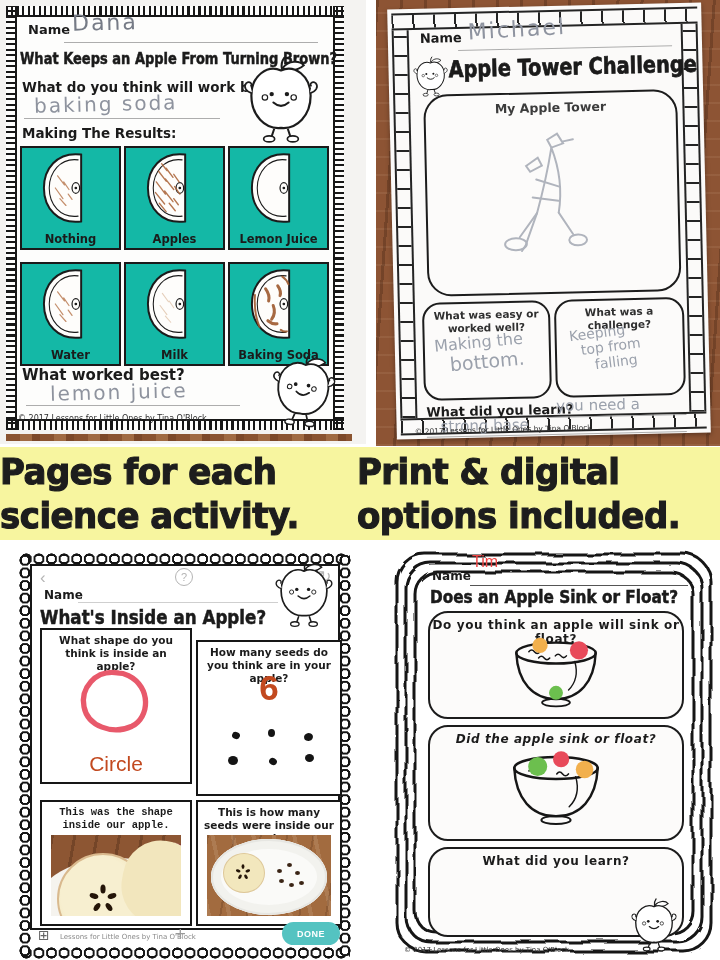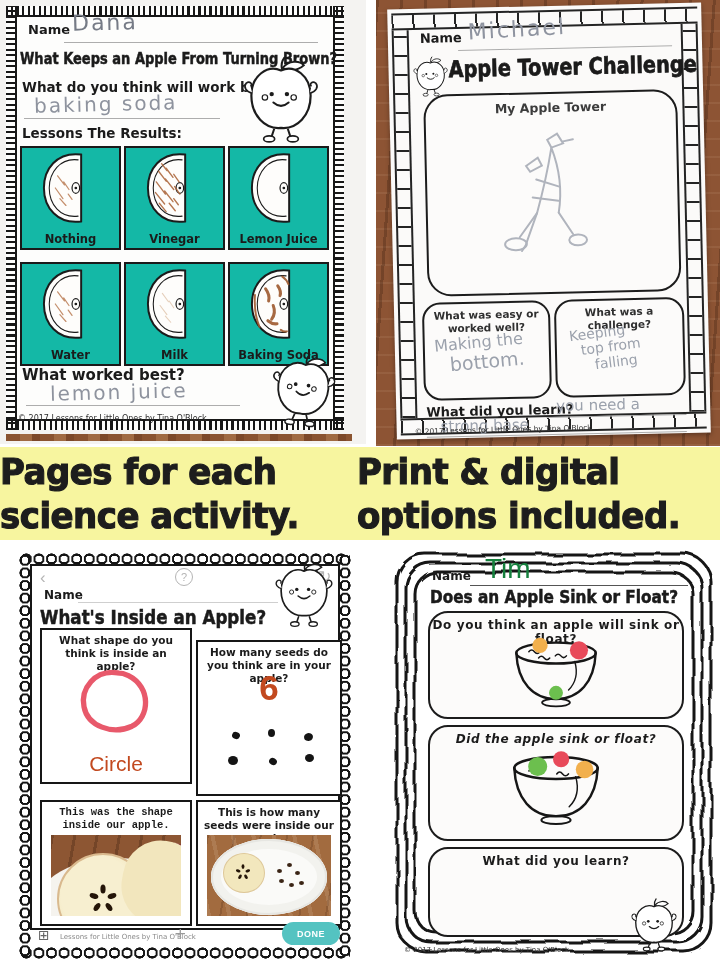--- a/index.html
+++ b/index.html
@@ -147,21 +147,21 @@
   .bl-copy{left:42px;top:9px;font-size:7px;color:#8a8a8a;}
   .bl-cross{left:156px;top:1px;font-size:15px;color:#9a9a9a;}
   .done-btn{position:absolute;right:12px;top:-2px;width:58px;height:23px;border-radius:12px;
             color:#fff;font-size:9px;font-weight:bold;font-family:"Liberation Sans",sans-serif;
             display:flex;align-items:center;justify-content:center;letter-spacing:.5px;z-index:4;}
 
   
   .br{position:absolute;left:388px;top:545px;width:332px;height:415px;background:#fff;}
   .br-wavy{position:absolute;inset:0;}
   .br-name-label{left:44px;top:24px;font-size:12px;}
-  .br-name-value{left:97px;top:8px;font-size:28px;font-family:"Liberation Sans",sans-serif;color:#15803d;}
+  .br-name-value{left:84px;top:8px;font-size:16px;font-family:"Liberation Sans",sans-serif;color:#ef4444;}
   .br-name-line{left:82px;right:32px;top:40px;border-color:#555;}
   .br-title{left:166px;top:42px;font-size:17px;font-weight:bold;white-space:nowrap;
             transform:translateX(-50%) scaleX(.9);-webkit-text-stroke:.5px #161616;display:inline-block;}
   .br-b1{left:40px;top:66px;width:252px;height:104px;border-radius:20px;}
   .br-b2{left:40px;top:180px;width:252px;height:112px;border-radius:20px;font-style:italic;}
   .br-b3{left:40px;top:302px;width:252px;height:86px;border-radius:20px;}
   .brcap{position:absolute;left:0;right:0;top:5px;text-align:center;font-size:12px;font-weight:600;letter-spacing:.6px;}
   .bowl{position:absolute;left:50%;transform:translateX(-50%);top:22px;}
   .br-answer{position:absolute;left:36px;right:36px;top:24px;text-align:center;font-size:18px;line-height:1.25;
              font-family:"Liberation Sans",sans-serif;color:#1d1d1d;}
@@ -176,21 +176,21 @@
   <section class="tl">
     <div class="tl-paper">
       <span class="tickframe"><i class="tf-t"></i><i class="tf-b"></i><i class="tf-l"></i><i class="tf-r"></i></span>
       <span class="abs ws-label tl-name-label">Name</span>
       <span class="abs hand tl-name-value">Dana</span>
       <span class="abs hline tl-name-line"></span>
       <div class="abs tl-title">What Keeps an Apple From Turning Brown?</div>
       <div class="abs tl-prompt">What do you think will work best?</div>
       <div class="abs hand tl-predict">baking soda</div>
       <span class="abs hline tl-predict-line"></span>
-      <div class="abs tl-record">Lessons The Results:</div>
+      <div class="abs tl-record">Making The Results:</div>
       <div class="abs apple-slot tl-apple1">
 <svg viewBox="0 0 92 104" width="100%" height="100%" fill="none">
  <path d="M47,15 C46,9 47,6 50,2" stroke="#1c1c1c" stroke-width="2.4" stroke-linecap="round"></path>
  <path d="M48,14 C55,5 68,5 73,11 C65,18 54,19 48,14 Z" fill="#fff" stroke="#1c1c1c" stroke-width="2.2"></path>
  <path d="M46,17 C30,10 11,23 11,47 C11,70 27,87 46,85 C65,87 81,70 81,47 C81,23 62,10 46,17 Z" fill="#fff" stroke="#1c1c1c" stroke-width="2.6"></path>
  <circle cx="35" cy="45" r="2.6" fill="#1c1c1c"></circle>
             <circle cx="53" cy="45" r="2.6" fill="#1c1c1c"></circle>
  <circle cx="27" cy="49" r="3.2" stroke="#1c1c1c" stroke-width="1.4"></circle>
  <circle cx="61" cy="49" r="3.2" stroke="#1c1c1c" stroke-width="1.4"></circle>
  <path d="M37,55 Q46,63 55,55" stroke="#1c1c1c" stroke-width="2.4" stroke-linecap="round"></path>
@@ -225,21 +225,21 @@
  <path d="M57,13 C33,10 19,30 19,50 C19,71 33,90 57,87" stroke="#1b1b1b" stroke-width="1.4"></path>
  <ellipse cx="54" cy="50" rx="5" ry="7" stroke="#1b1b1b" stroke-width="1.6"></ellipse>
  <circle cx="54" cy="50" r="1.8" fill="#1b1b1b"></circle>
 
  <g stroke="#a85f33" stroke-width="1.8" opacity="0.85">
    <path d="M26,28 l10,13 M23,42 l12,16 M22,56 l12,15 M27,70 l9,11 M36,24 l9,12 M35,38 l11,14 M34,54 l11,14 M40,70 l8,10 M46,32 l7,10 M47,48 l7,10 M46,64 l6,8 M30,18 l7,9"></path>
  </g>
 
 </svg>
 </span>
-            <span class="res-label">Vinegar</span>
+            <span class="res-label">Apples</span>
           </div>
         <div class="res-cell" style="left:208px;top:0">
           <span class="slice-slot">
 <svg viewBox="0 0 90 100" width="100%" height="100%" fill="none" stroke-linecap="round">
  <path d="M61,6 C28,2 12,26 12,50 C12,76 30,98 61,94 Z" fill="#fefdfb" stroke="#1b1b1b" stroke-width="2.6"></path>
  <path d="M57,13 C33,10 19,30 19,50 C19,71 33,90 57,87" stroke="#1b1b1b" stroke-width="1.4"></path>
  <ellipse cx="54" cy="50" rx="5" ry="7" stroke="#1b1b1b" stroke-width="1.6"></ellipse>
  <circle cx="54" cy="50" r="1.8" fill="#1b1b1b"></circle>
 
  <g></g>

